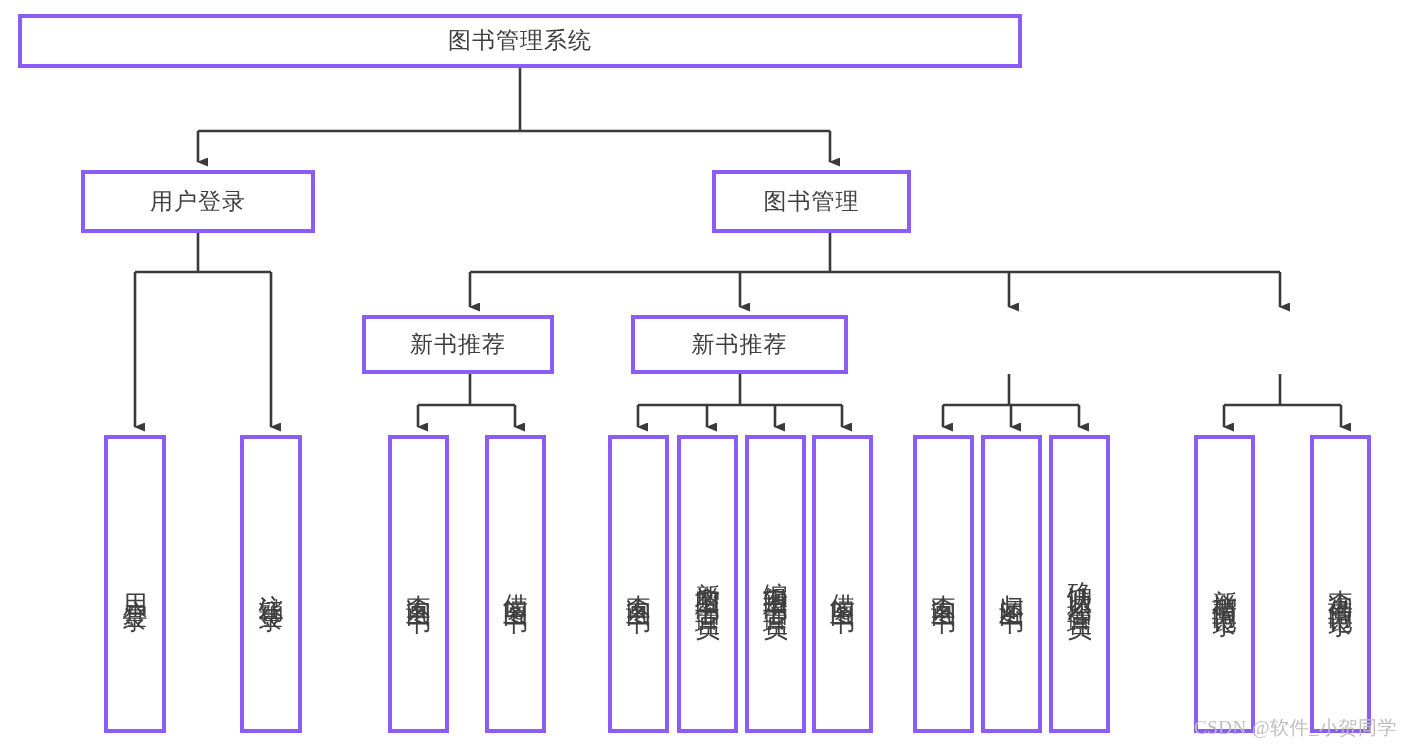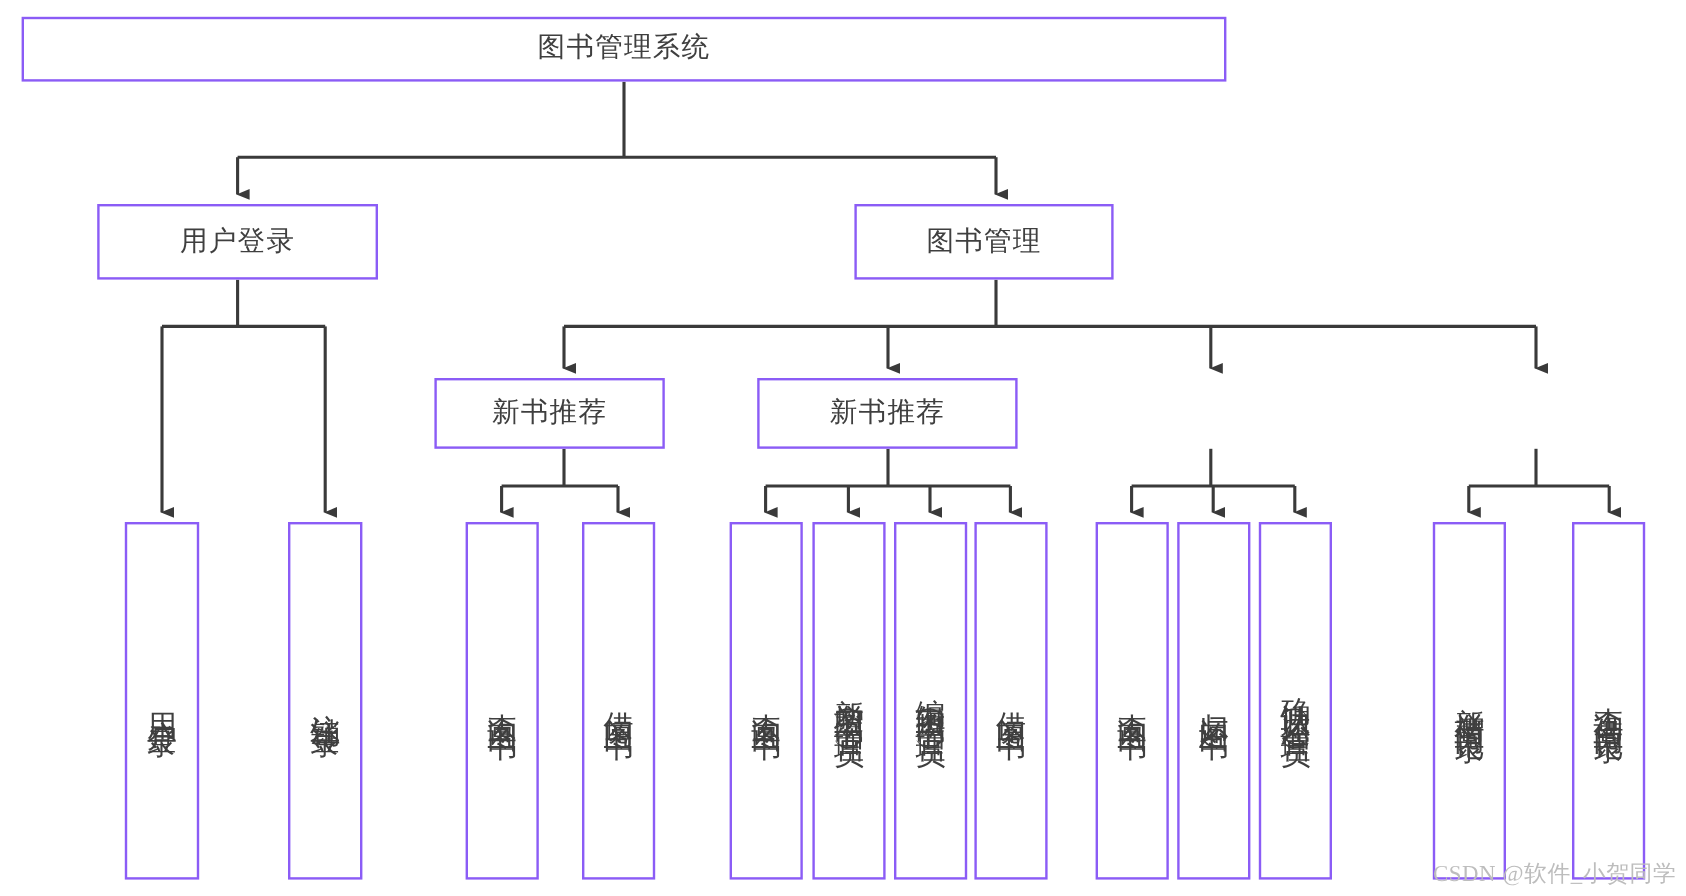--- a/index.html
+++ b/index.html
@@ -23,21 +23,21 @@
     left: 0;
     top: 0;
     width: 1405px;
     height: 747px;
     pointer-events: none;
   }
   .node {
     position: absolute;
     box-sizing: border-box;
     background: #ffffff;
-    border: 2px solid #8b5cf6;
+    border: 4px solid #8b5cf6;
     display: flex;
     align-items: center;
     justify-content: center;
     z-index: 2;
   }
   .node-label {
     color: #3f3f3f;
     letter-spacing: 1px;
     line-height: 1.18;
     text-align: center;
@@ -128,21 +128,21 @@
     </g>
   </svg>
 
   <div class="node root horizontal" style="left:18px; top:14px; width:1004px; height:54px;">
     <span class="node-label">图书管理系统</span>
   </div>
 
   <div class="node horizontal" style="left:81px; top:170px; width:234px; height:63px;">
     <span class="node-label">用户登录</span>
   </div>
-  <div class="node horizontal" style="left:712px; top:170px; width:216px; height:63px;">
+  <div class="node horizontal" style="left:712px; top:170px; width:199px; height:63px;">
     <span class="node-label">图书管理</span>
   </div>
 
   <div class="node horizontal" style="left:362px; top:315px; width:192px; height:59px;justify-content:center;">
     <span class="node-label">新书推荐</span>
   </div>
   <div class="node horizontal" style="left:631px; top:315px; width:217px; height:59px;">
     <span class="node-label">新书推荐</span>
   </div>
 

